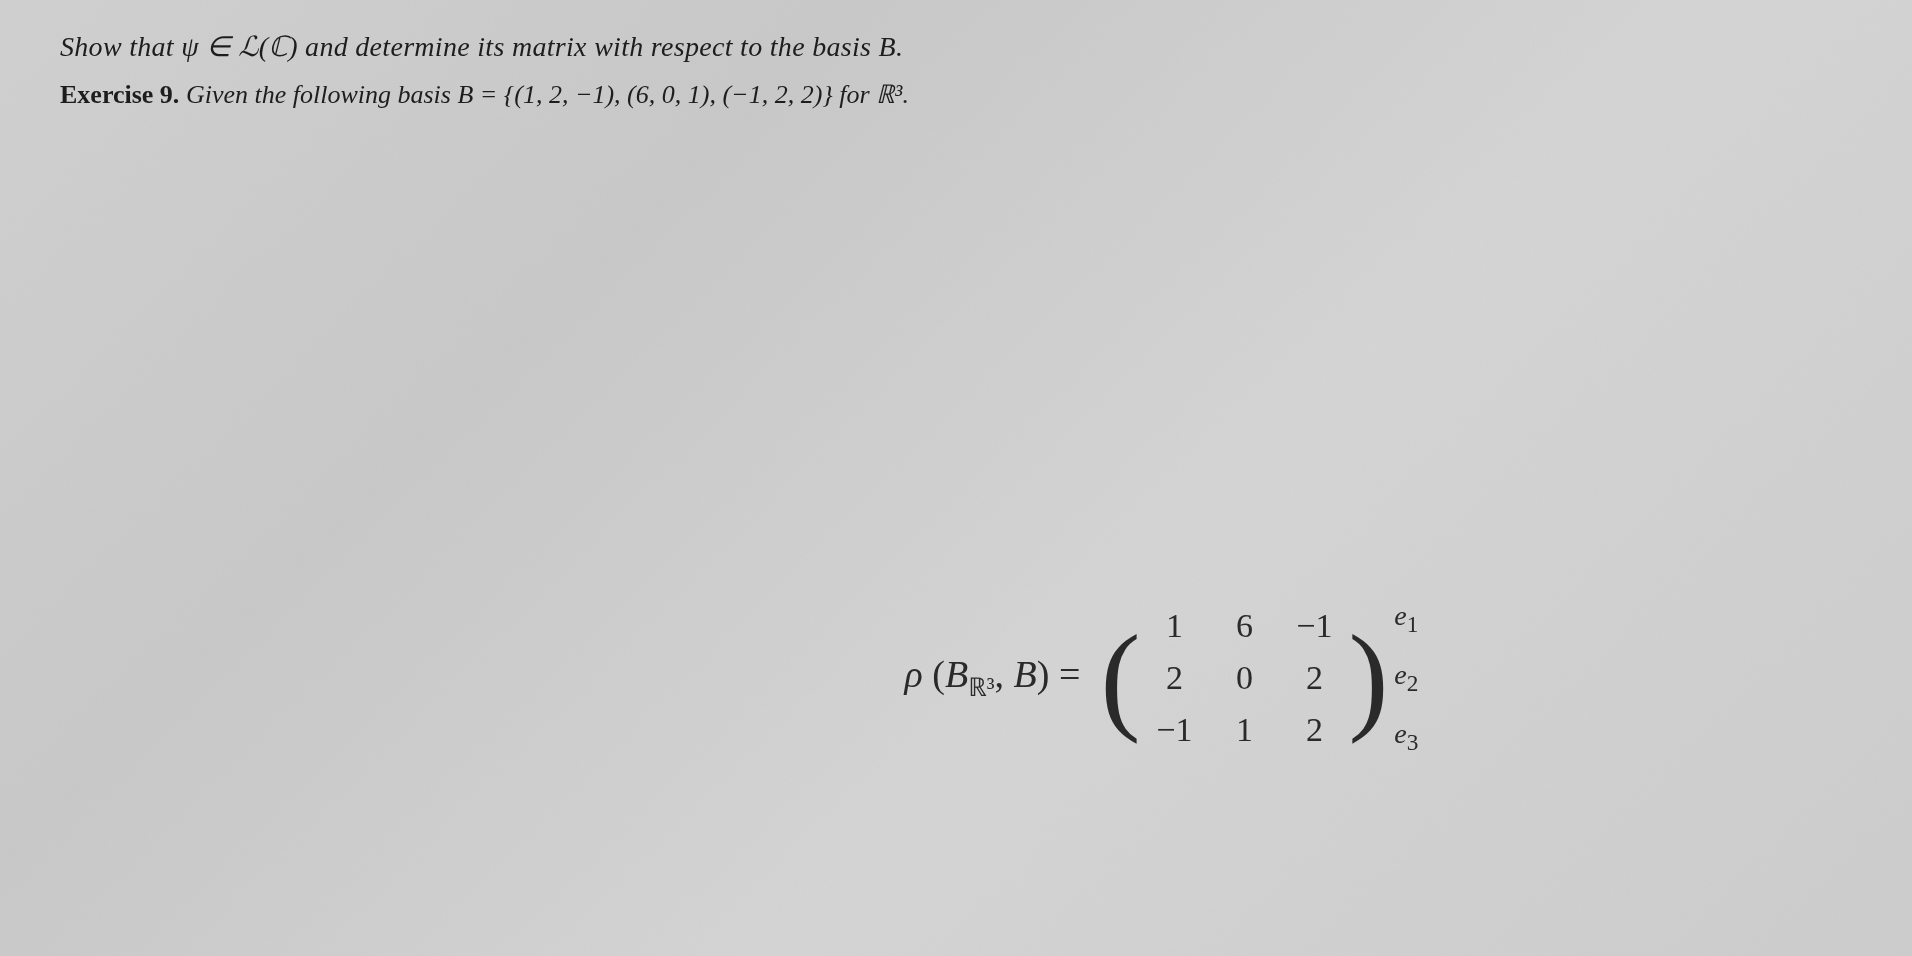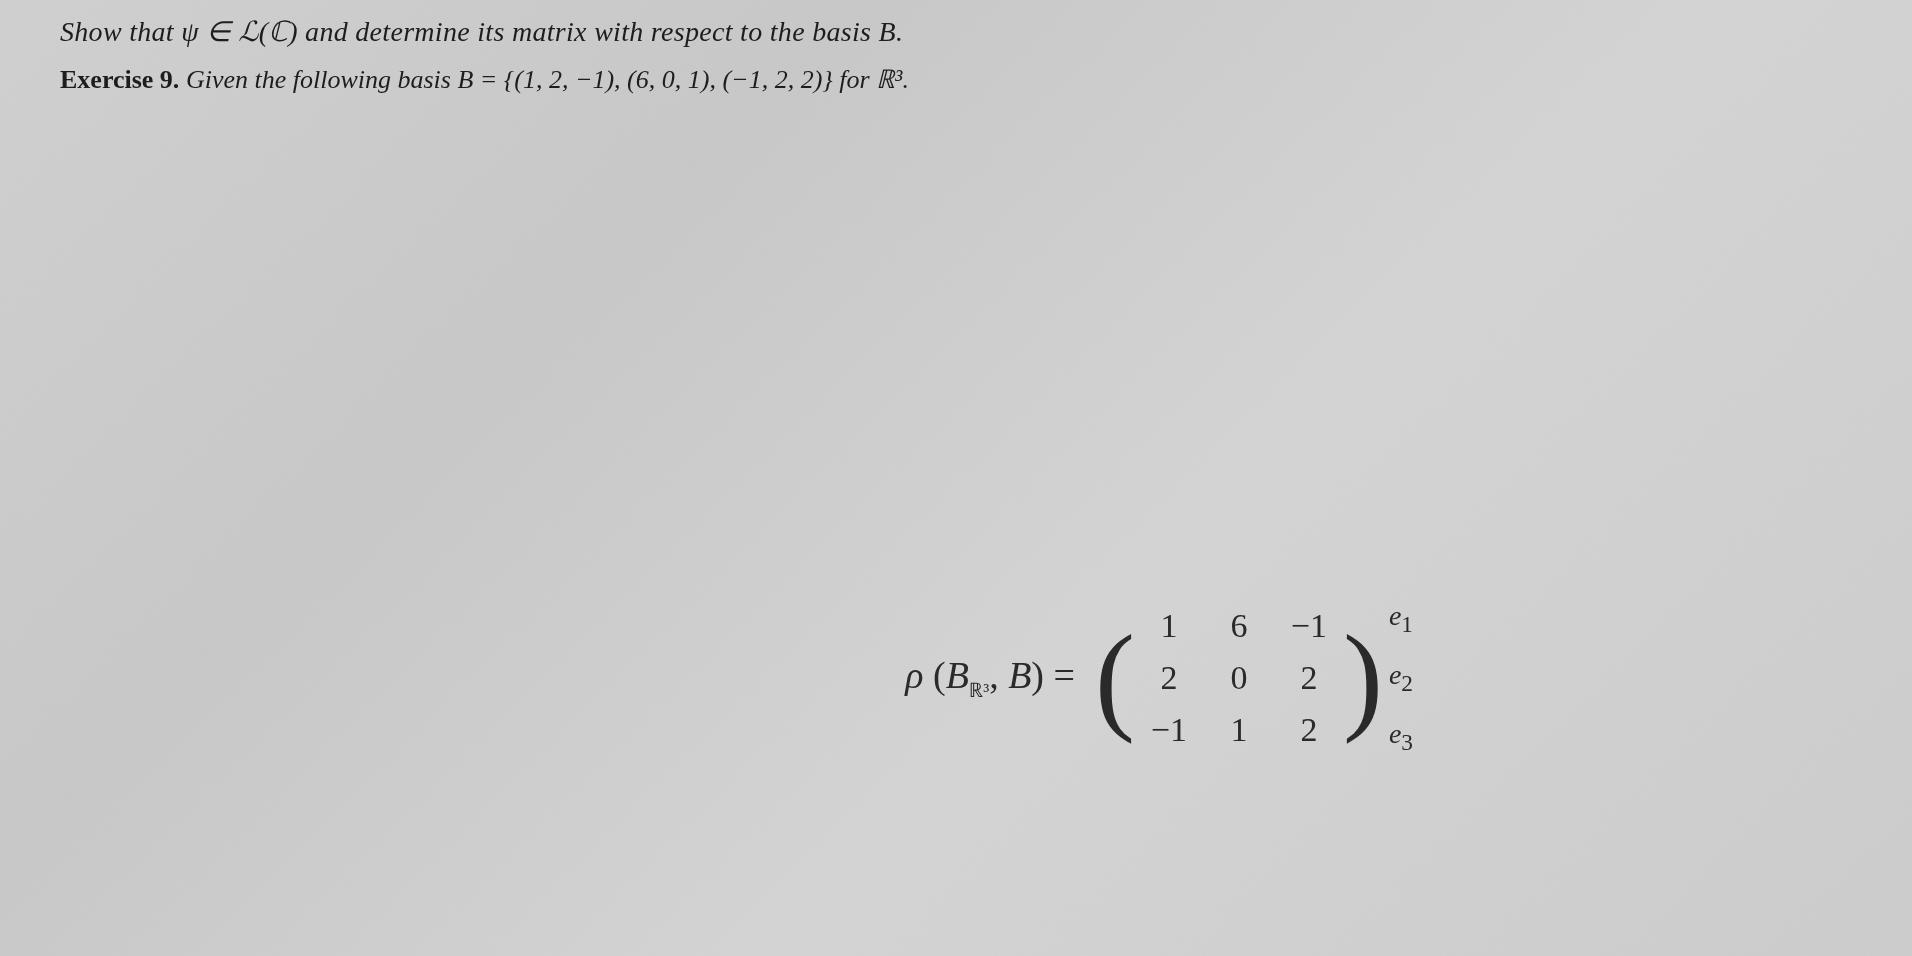--- a/index.html
+++ b/index.html
@@ -15,21 +15,21 @@
       font-family: 'Georgia', serif;
       overflow: hidden;
       position: relative;
     }
 
     .page {
       width: 100%;
       height: 100%;
       background: linear-gradient(135deg, #d0d0d0 0%, #c8c8c8 30%, #d4d4d4 60%, #cccccc 100%);
       position: relative;
-      padding: 15px 60px;
+      padding: 30px 60px;
     }
 
     .top-text {
       font-family: 'Georgia', serif;
       font-size: 28px;
       color: #1a1a1a;
       margin-bottom: 12px;
       font-style: italic;
       letter-spacing: 0.3px;
     }
@@ -166,21 +166,21 @@
 
   <div class="exercise-line">
     <span class="bold">Exercise 9.</span>
     <span class="italic"> Given the following basis <em>B</em> = {(1, 2, −1), (6, 0, 1), (−1, 2, 2)} for ℝ³.</span>
   </div>
 
 
   <div class="math-content">
 
     <div class="rho-expr">
-      <em>ρ</em> (<em>B</em><sub style="font-size:20px;">ℝ³</sub>, <em>B</em>) =
+      <em>ρ</em> (<em>B</em><sub style="font-size:26px;">ℝ³</sub>, <em>B</em>) =
     </div>
 
     <div class="matrix-container">
 
       <div class="matrix-bracket-left">(</div>
 
       <div class="matrix-grid">
 
         <div class="matrix-cell">1</div>
         <div class="matrix-cell">6</div>

